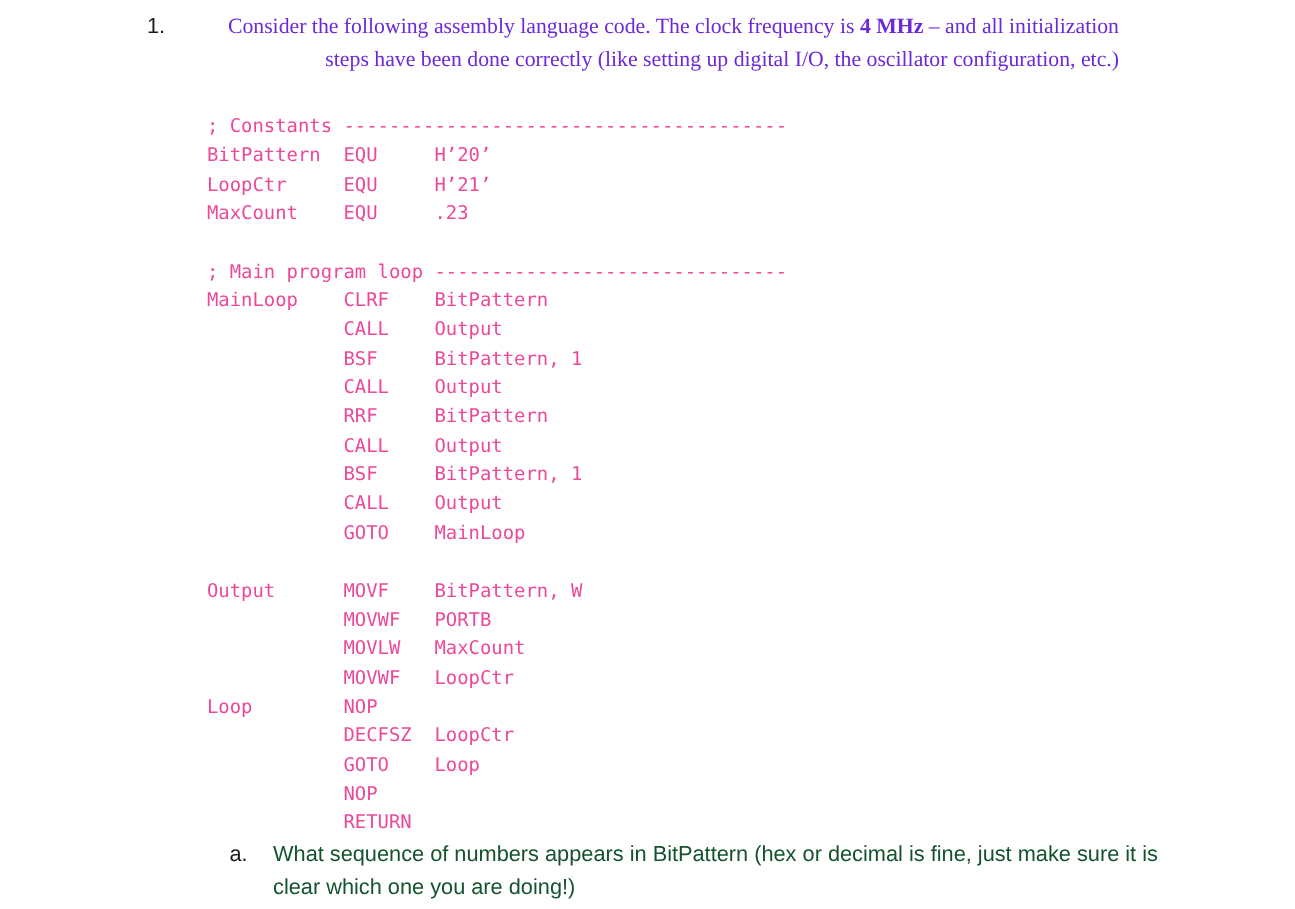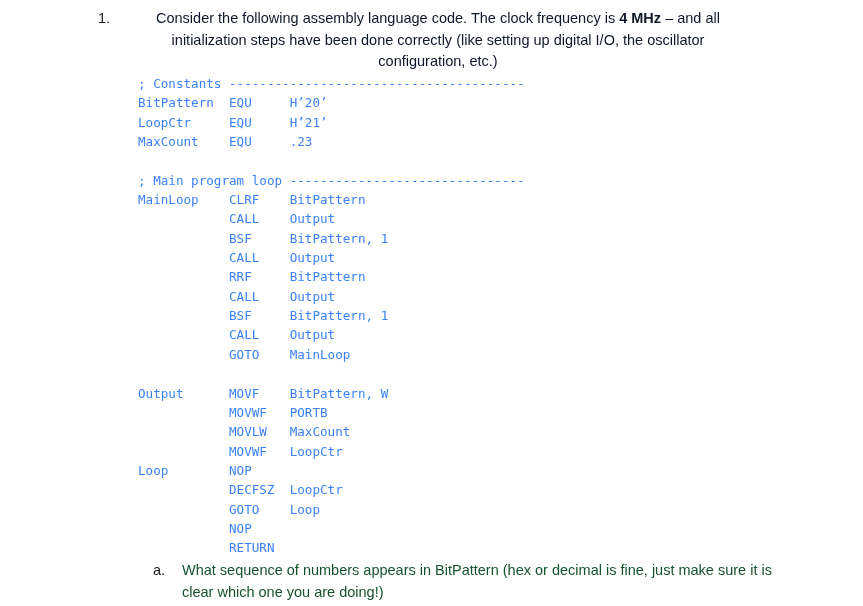--- a/index.html
+++ b/index.html
@@ -29,36 +29,37 @@
     top: 0px;
     width: 26px;
     font-size: 14.5px;
     line-height: 21.5px;
     color: #1a1a1a;
   }
   .q-body {
     margin-left: 32px;
     font-size: 14.5px;
     line-height: 21.5px;
-    color: #0f172a;
-    text-align: center;
+    color: #6d28d9;
+    text-align: right;
+    font-family: Liberation Serif, serif;
   }
   .q-body .bold {
     font-weight: bold;
   }
 
   
   .code-listing {
     position: absolute;
     left: 138px;
     top: 74px;
     font-family: "DejaVu Sans Mono", "Liberation Mono", monospace;
     font-size: 12.6px;
     line-height: 19.35px;
-    color: #3b82f6;
+    color: #ec4899;
     white-space: pre;
     letter-spacing: 0px;
   }
   .code-line {
     height: 19.35px;
     white-space: pre;
   }
   .code-line.blank {
     height: 19.35px;
   }

